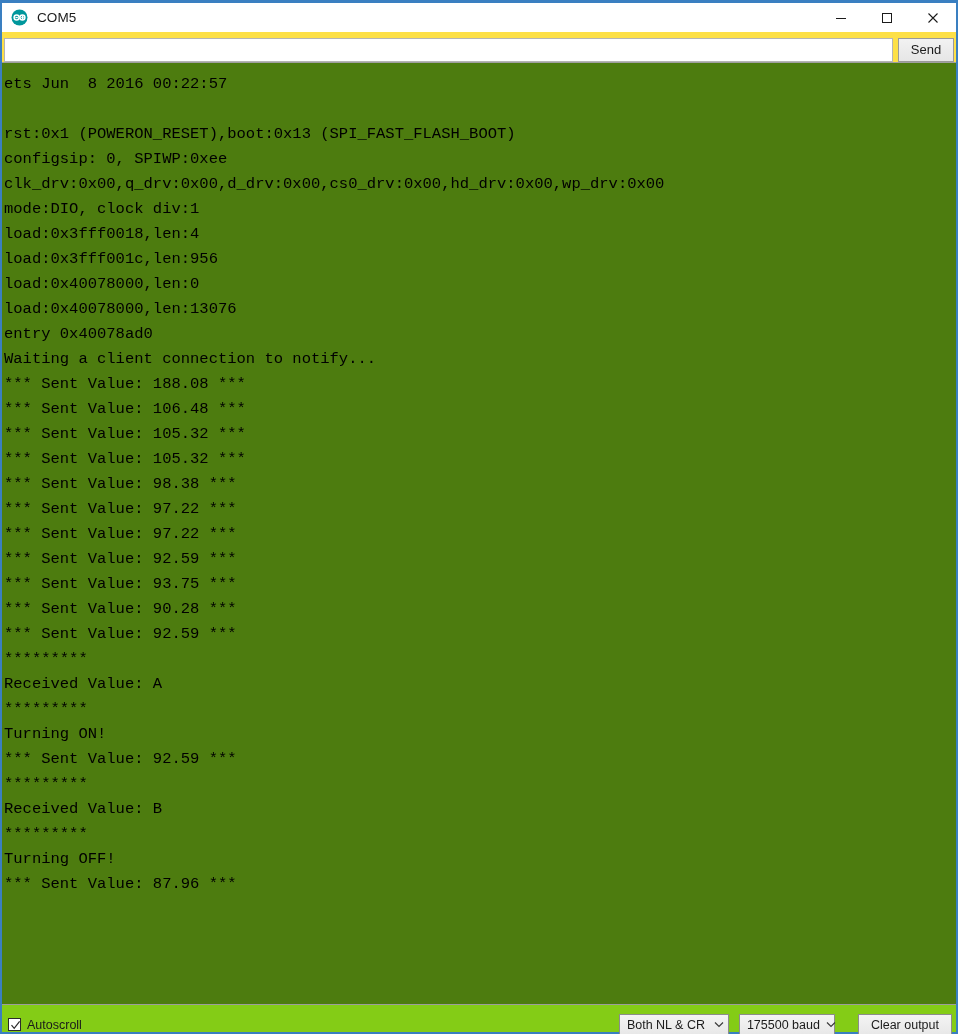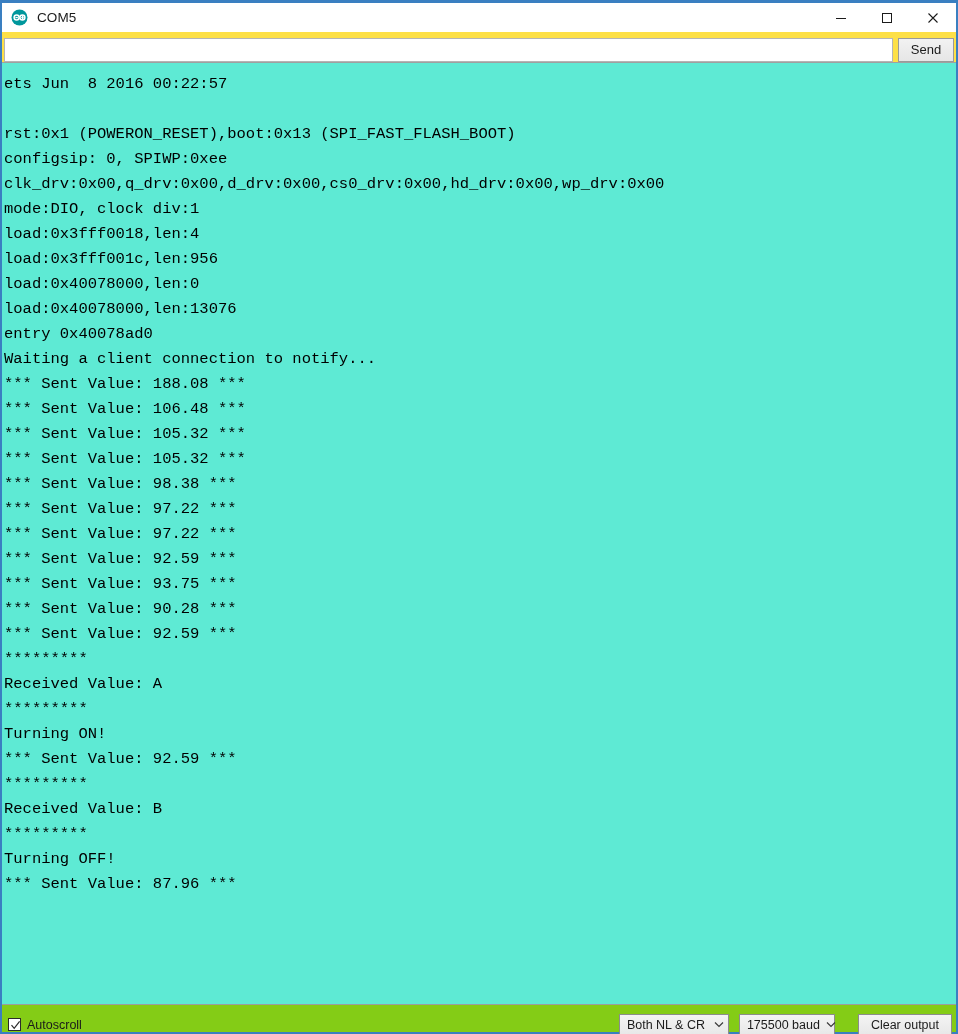--- a/index.html
+++ b/index.html
@@ -103,21 +103,21 @@
     font-size: 13px;
     color: #1b1b1b;
     padding: 0;
     line-height: 22px;
     text-align: center;
   }
 
   
   #console {
     flex: 1 1 auto;
-    background: #5eead4;
+    background: #4d7c0f;
     overflow: hidden;
     padding: 9px 0 8px 2px;
     box-sizing: border-box;
   }
   #console-lines {
     font-family: "Liberation Mono", "DejaVu Sans Mono", monospace;
     font-size: 15.5px;
     line-height: 25px;
     color: #000000;
     white-space: pre;

